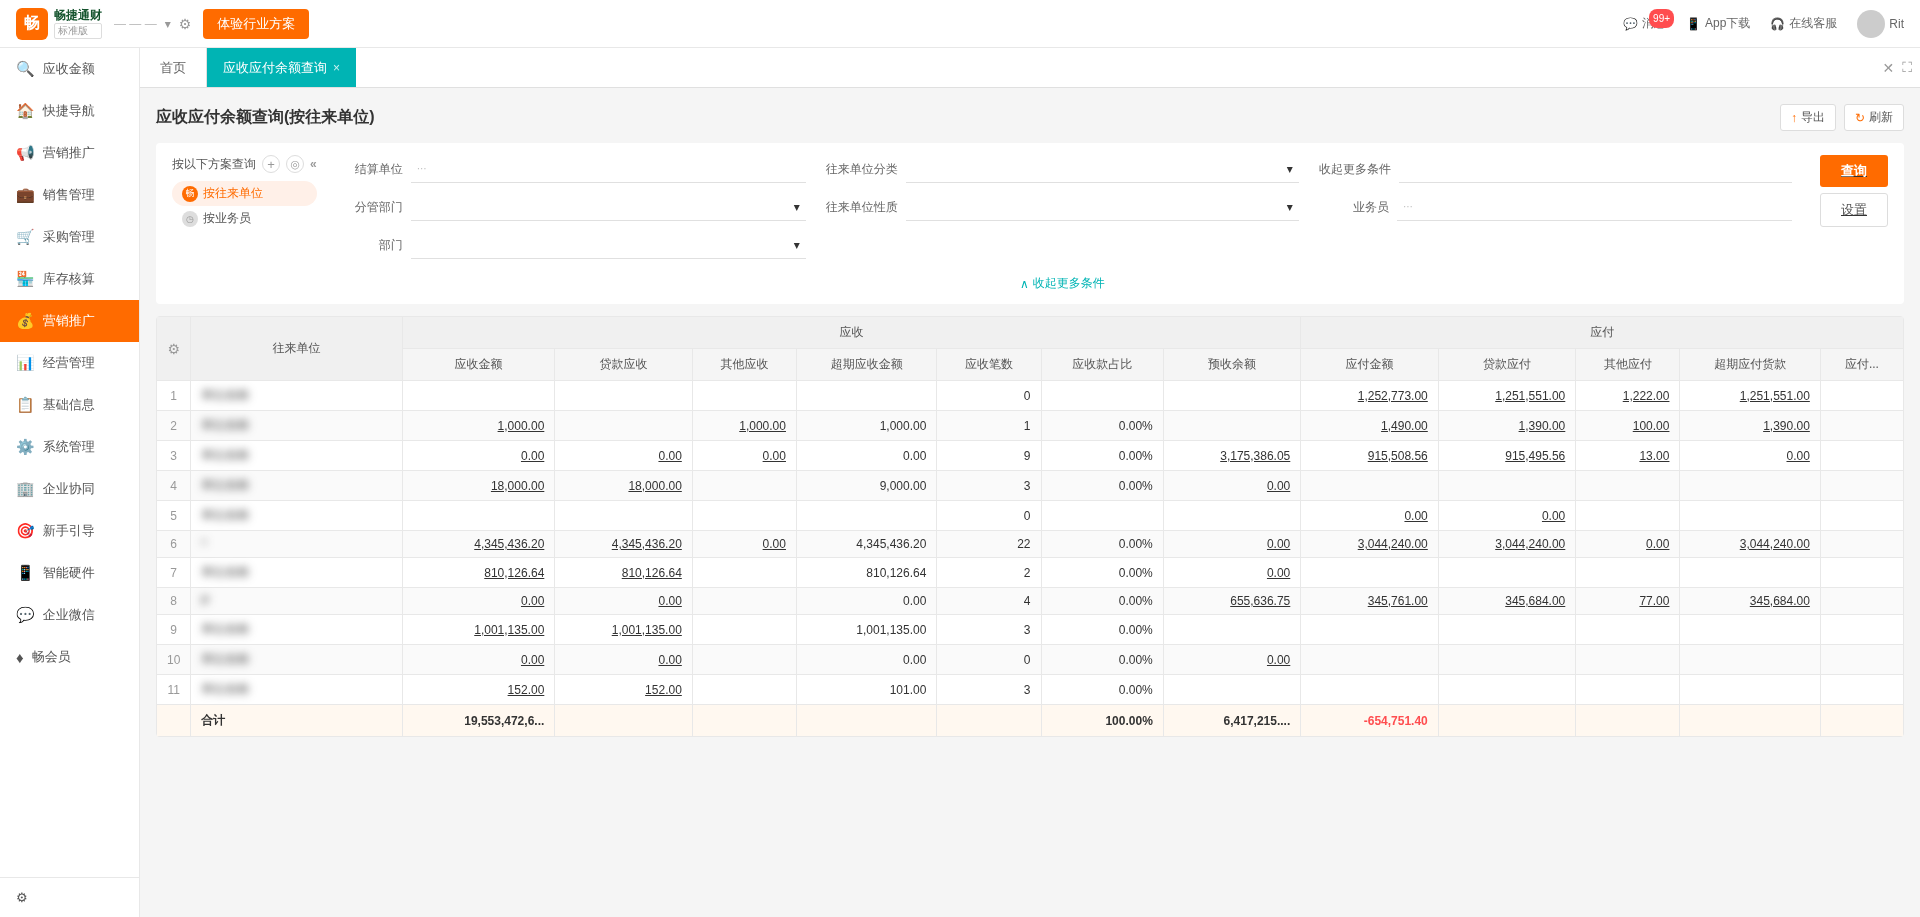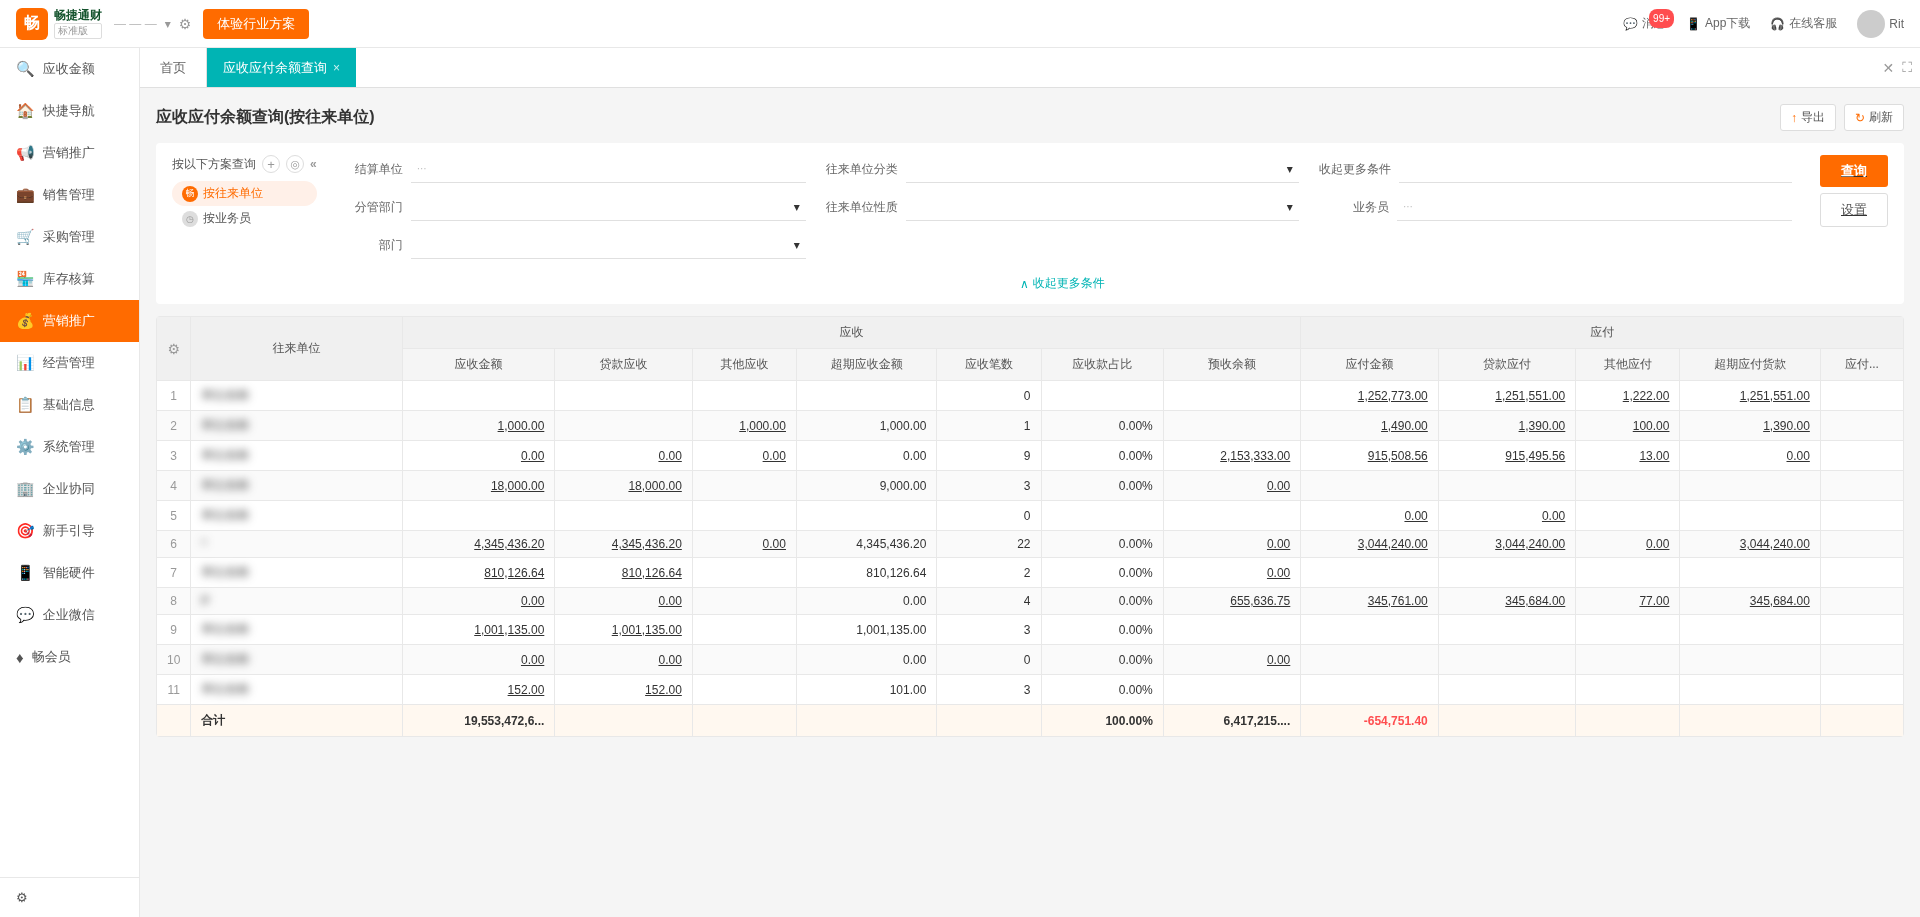--- a/index.html
+++ b/index.html
@@ -384,21 +384,21 @@
                 </tr>
                 <tr>
                   <td class="row-num">3</td>
                   <td class="text-left blurred" style="min-width: 120px;">单位名称</td>
                   <td style="text-decoration: underline;">0.00</td>
                   <td style="text-decoration: underline;">0.00</td>
                   <td style="text-decoration: underline;">0.00</td>
                   <td>0.00</td>
                   <td class="text-right">9</td>
                   <td>0.00%</td>
-                  <td style="text-decoration: underline;">2,153,333.00</td>
+                  <td style="text-decoration: underline;">3,175,386.05</td>
                   <td style="text-decoration: underline;">915,508.56</td>
                   <td style="text-decoration: underline;">915,495.56</td>
                   <td style="text-decoration: underline;">13.00</td>
                   <td style="text-decoration: underline;">0.00</td>
                   <td></td>
                 </tr>
                 <tr>
                   <td class="row-num">4</td>
                   <td class="text-left blurred" style="min-width: 120px;">单位名称</td>
                   <td style="text-decoration: underline;">18,000.00</td>

